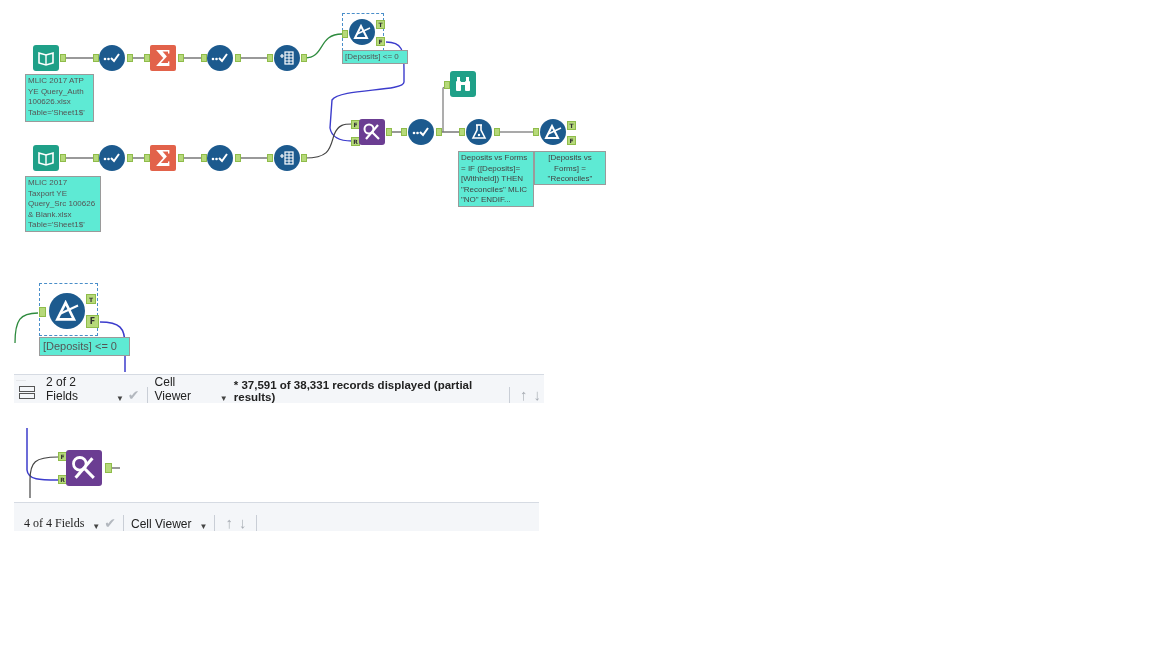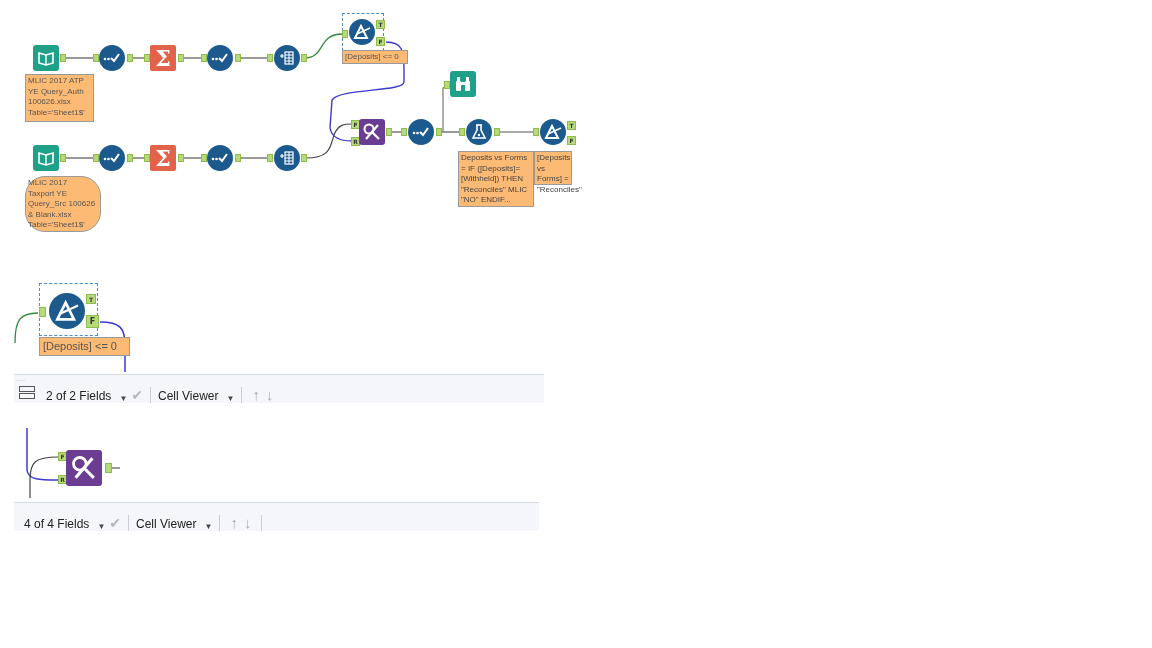--- a/index.html
+++ b/index.html
@@ -7,21 +7,21 @@
   svg.wires{position:absolute;left:0;top:0;width:1152px;height:648px;pointer-events:none;}
   .tool{position:absolute;width:26px;height:26px;display:flex;align-items:center;justify-content:center;}
   .circle{border-radius:50%;background:#1c5a8e;}
   .input-tool{background:#1fa088;border-radius:3px;}
   .summ-tool{background:#e2624a;border-radius:2px;color:#fff;font-size:22px;font-family:"DejaVu Serif",serif;font-weight:bold;}
   .join-tool{background:#6b3d92;border-radius:3px;}
   .browse-tool{background:#1fa088;border-radius:3px;}
   .anchor{position:absolute;width:6px;height:8px;background:#b6d97a;border:1px solid #8fbc4a;box-sizing:border-box;}
   .anchor-lbl{position:absolute;width:9px;height:9px;background:#b6d97a;border:1px solid #8fbc4a;box-sizing:border-box;font-size:6px;font-weight:bold;color:#333;display:flex;align-items:center;justify-content:center;font-family:"DejaVu Sans",sans-serif;}
   .anchor-lbl.big{width:13px;height:13px;font-size:8px;}
-  .annot{position:absolute;border:1px solid #9a9a9a;background:#fdba74;color:#555;font-size:8px;line-height:10.5px;padding:1px 2px;box-sizing:border-box;font-family:"Liberation Sans",sans-serif;white-space:pre-line;}
+  .annot{position:absolute;border:1px solid #9a9a9a;background:#5eead4;color:#555;font-size:8px;line-height:10.5px;padding:1px 2px;box-sizing:border-box;font-family:"Liberation Sans",sans-serif;white-space:pre-line;}
   .annot.dark{color:#444;}
   .sel{position:absolute;border:1px dashed #4a8ec9;}
   .bar{position:absolute;height:28px;background:#f4f6f9;border-top:1px solid #d6dbe3;display:flex;align-items:flex-end;font-size:12px;color:#222;}
   .bar .fields{margin-left:10px;}
   .bar .caret{font-size:8px;margin-left:8px;color:#444;}
   .bar .check{color:#b3b8bf;font-size:14px;margin-left:4px;}
   .bar .sep{width:1px;height:16px;background:#c9ced6;margin:0 7px;}
   .bar .status{font-weight:bold;margin-left:6px;font-size:11.5px;}
   .bar .arrow{color:#a9aeb5;font-size:15px;margin:0 3px;}
   .grip{position:absolute;width:22px;}
@@ -132,21 +132,21 @@
     </svg>
 </div>
 
 <div class="tool input-tool" style="left:33px;top:145px;">
   <svg width="18" height="16" viewBox="0 0 18 16">
       <path d="M2 3 L9 5 L16 3 L16 13 L9 15 L2 13 Z" fill="none" stroke="#fff" stroke-width="1.6"></path>
       <line x1="9" y1="5" x2="9" y2="15" stroke="#fff" stroke-width="1.4"></line>
     </svg>
 </div>
 <div class="anchor" style="left:60px;top:154px;"></div>
-<div class="annot" style="left:25px;top:176px;width:76px;height:56px;border-radius:20px;">MLIC 2017
+<div class="annot" style="left:25px;top:176px;width:76px;height:56px;">MLIC 2017
 Taxport YE
 Query_Src 100626
 &amp; Blank.xlsx
 Table='Sheet1$'</div>
 
 <div class="anchor" style="left:93px;top:154px;"></div>
 <div class="tool circle" style="left:99px;top:145px;">
   <svg width="18" height="10" viewBox="0 0 18 10">
       <circle cx="2" cy="6" r="1.3" fill="#fff"></circle>
       <circle cx="5.5" cy="6" r="1.3" fill="#fff"></circle>
@@ -222,21 +222,21 @@
 
 <div class="anchor" style="left:533px;top:128px;"></div>
 <div class="tool circle" style="left:540px;top:119px;">
   <svg width="18" height="16" viewBox="0 0 18 16">
       <path d="M8 2 L2 14 L14 14 Z" fill="none" stroke="#fff" stroke-width="2"></path>
       <line x1="4" y1="10" x2="17" y2="4" stroke="#fff" stroke-width="1.5"></line>
     </svg>
 </div>
 <div class="anchor-lbl" style="left:567px;top:121px;">T</div>
 <div class="anchor-lbl" style="left:567px;top:136px;">F</div>
-<div class="annot dark" style="left:534px;top:151px;width:38px;height:34px;">[Deposits vs
+<div class="annot dark" style="left:534px;top:151px;width:72px;height:34px;text-align:center;">[Deposits vs
 Forms] =
 "Reconciles"</div>
 
 <div class="sel" style="left:39px;top:283px;width:57px;height:51px;"></div>
 <div class="anchor" style="left:39px;top:307px;width:7px;height:10px;"></div>
 <div class="tool circle" style="left:49px;top:293px;width:36px;height:36px;">
   <svg width="26" height="22" viewBox="0 0 18 16">
       <path d="M8 2 L2 14 L14 14 Z" fill="none" stroke="#fff" stroke-width="2"></path>
       <line x1="4" y1="10" x2="17" y2="4" stroke="#fff" stroke-width="1.5"></line>
     </svg>
@@ -250,38 +250,39 @@
     <div style="font-size:6px;color:#999;line-height:6px;">·····</div>
     <div style="width:14px;height:4px;border:1px solid #555;margin:3px 0 0 3px;"></div>
     <div style="width:14px;height:4px;border:1px solid #555;margin:1px 0 0 3px;"></div>
   </div>
   <span class="fields" style="margin-left:32px;">2 of 2 Fields</span>
   <span class="caret">▼</span>
   <span class="check">✔</span>
   <span class="sep"></span>
   <span>Cell Viewer</span>
   <span class="caret">▼</span>
+  <span class="status">* 37,591 of 38,331 records displayed (partial results)</span>
   <span class="sep"></span>
   <span class="arrow">↑</span>
   <span class="arrow">↓</span>
 </div>
 
 <div class="anchor-lbl" style="left:58px;top:452px;">F</div>
 <div class="anchor-lbl" style="left:58px;top:475px;">R</div>
 <div class="tool join-tool" style="left:66px;top:450px;width:36px;height:36px;">
   <svg width="28" height="28" viewBox="0 0 20 20">
       <circle cx="7" cy="7" r="4.5" fill="none" stroke="#fff" stroke-width="2"></circle>
       <line x1="10" y1="10" x2="17" y2="17" stroke="#fff" stroke-width="2.2"></line>
       <line x1="16" y1="3" x2="4" y2="17" stroke="#fff" stroke-width="2.2"></line>
     </svg>
 </div>
 <div class="anchor" style="left:105px;top:463px;width:7px;height:10px;"></div>
 
 <div class="bar" style="left:14px;top:502px;width:525px;">
-  <span class="fields" style="">4 of 4 Fields</span>
+  <span class="fields" style="font-family:Liberation Serif, serif;">4 of 4 Fields</span>
   <span class="caret">▼</span>
   <span class="check">✔</span>
   <span class="sep"></span>
   <span>Cell Viewer</span>
   <span class="caret">▼</span>
   <span class="sep"></span>
   <span class="arrow">↑</span>
   <span class="arrow">↓</span>
   <span class="sep"></span>
 </div>

